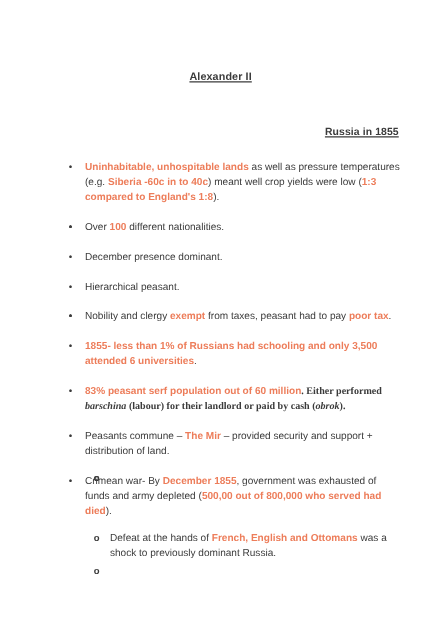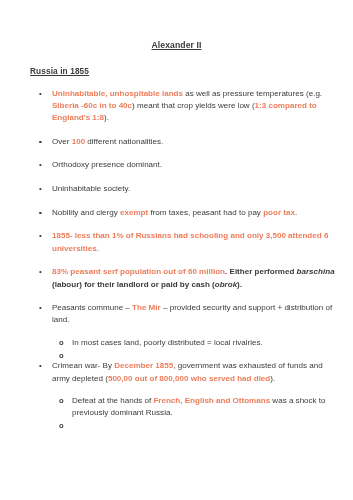--- a/index.html
+++ b/index.html
@@ -14,41 +14,42 @@
     font-family: "Liberation Sans", sans-serif;
     color: #3b3b3b;
     -webkit-font-smoothing: antialiased;
   }
   .page {
     width: 353px;
     height: 500px;
     background: #ffffff;
     position: relative;
     box-sizing: border-box;
-    padding: 0;
+    padding: 16px;
   }
   .doc-title {
     text-align: center;
     font-size: 8.6px;
     font-weight: 700;
     text-decoration: underline;
     color: #3b3b3b;
     margin: 0;
     padding-top: 40px;
     letter-spacing: 0.1px;
   }
   .section-heading {
     font-size: 8.3px;
     font-weight: 700;
     text-decoration: underline;
     color: #3b3b3b;
-    margin: 0;
+    margin: 18px;
     padding-top: 16px;
     padding-left: 30px;
     letter-spacing: 0.1px;
+    text-align: right;
   }
   .bullet-list {
     list-style: none;
     margin: 0;
     padding: 0;
   }
   .bullet {
     position: relative;
     padding-left: 52px;
     padding-right: 16px;
@@ -94,44 +95,45 @@
   }
   .hl {
     color: #ED7D5A;
     font-weight: bold;
   }
   .it {
     font-style: italic;
   }
   .bd {
     font-weight: 700;
+    font-family: Liberation Serif, serif;
   }
 </style>
 </head>
 <body>
 
 <div class="page">
 
   <h1 class="doc-title">Alexander II</h1>
 
   <h2 class="section-heading">Russia in 1855</h2>
 
   <ul class="bullet-list" id="bullet-list">
-      <li class="bullet"><span class="marker">•</span><span class="hl">Uninhabitable, unhospitable lands</span><span> as well as pressure temperatures (e.g. </span><span class="hl">Siberia -60c in to 40c</span><span>) meant that crop yields were low (</span><span class="hl">1:3 compared to England's 1:8</span><span>).</span></li>
+      <li class="bullet"><span class="marker">•</span><span class="hl">Uninhabitable, unhospitable lands</span><span> as well as pressure temperatures (e.g. </span><span class="hl">Siberia -60c in to 40c</span><span>) meant well crop yields were low (</span><span class="hl">1:3 compared to England's 1:8</span><span>).</span></li>
       <li class="bullet"><span class="marker">•</span></li>
       <li class="bullet"><span class="marker">•</span><span>Over </span><span class="hl">100</span><span> different nationalities.</span></li>
-      <li class="bullet"><span class="marker">•</span><span>Orthodoxy presence dominant.</span></li>
-      <li class="bullet"><span class="marker">•</span><span>Uninhabitable society.</span></li>
+      <li class="bullet"><span class="marker">•</span><span>December presence dominant.</span></li>
+      <li class="bullet"><span class="marker">•</span><span>Hierarchical peasant.</span></li>
       <li class="bullet"><span class="marker">•</span></li>
       <li class="bullet"><span class="marker">•</span><span>Nobility and clergy </span><span class="hl">exempt</span><span> from taxes, peasant had to pay </span><span class="hl">poor tax</span><span>.</span></li>
       <li class="bullet"><span class="marker">•</span><span class="hl">1855- less than 1% of Russians had schooling and only 3,500 attended 6 universities</span><span>.</span></li>
       <li class="bullet"><span class="marker">•</span><span class="hl">83% peasant serf population out of 60 million</span><span class="bd">. Either performed </span><span class="bd it">barschina</span><span class="bd"> (labour) for their landlord or paid by cash (</span><span class="bd it">obrok</span><span class="bd">).</span></li>
       <li class="bullet"><span class="marker">•</span><span>Peasants commune – </span><span class="hl">The Mir</span><span> – provided security and support + distribution of land.</span></li>
       <ul class="sub-list">
-        <li class="sub-bullet first"><span class="marker-o">o</span><span>In most cases land, poorly distributed = local rivalries.</span></li>
+        <li class="sub-bullet first"><span class="marker-o">o</span></li>
         <li class="sub-bullet"><span class="marker-o">o</span></li>
       </ul>
       <li class="bullet"><span class="marker">•</span><span>Crimean war- By </span><span class="hl">December 1855</span><span>, government was exhausted of funds and army depleted (</span><span class="hl">500,00 out of 800,000 who served had died</span><span>).</span></li>
       <ul class="sub-list">
         <li class="sub-bullet first"><span class="marker-o">o</span><span>Defeat at the hands of </span><span class="hl">French, English and Ottomans</span><span> was a shock to previously dominant Russia.</span></li>
         <li class="sub-bullet"><span class="marker-o">o</span></li>
       </ul>
     </ul>
 
 </div>

